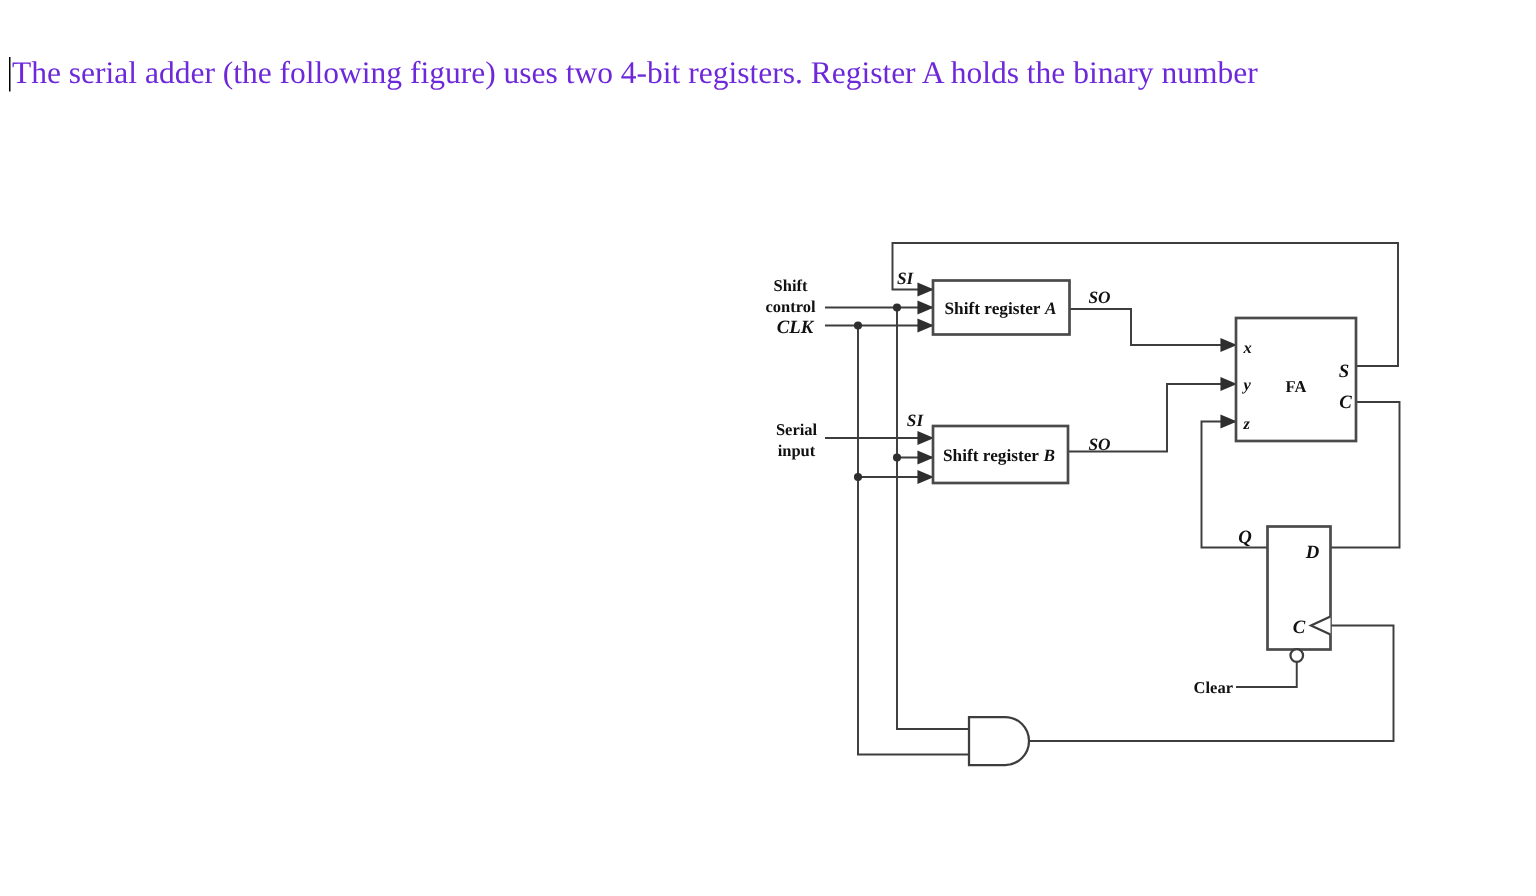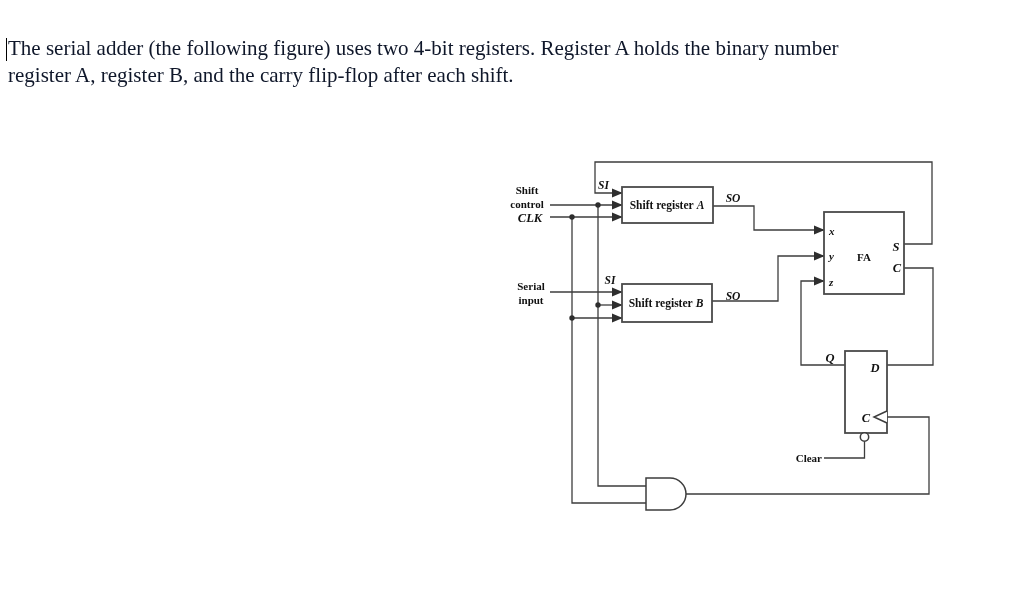--- a/index.html
+++ b/index.html
@@ -10,21 +10,21 @@
     background: #ffffff;
     overflow: hidden;
     font-family: "Liberation Serif", serif;
   }
   .problem {
     position: absolute;
     left: 8px;
     top: 35px;
     font-size: 21px;
     line-height: 27.4px;
-    color: #0f172a;
+    color: #6d28d9;
     white-space: nowrap;
   }
   .text-cursor {
     position: absolute;
     left: 5.5px;
     top: 38px;
     width: 1.5px;
     height: 23px;
     background: #000000;
   }
@@ -64,21 +64,20 @@
 </style>
 </head>
 <body>
 
 <div class="stage">
 
   <div class="text-cursor"></div>
 
   <div class="problem">
     <div>The serial adder (the following figure) uses two 4-bit registers. Register A holds the binary number</div>
-    <div>register A, register B, and the carry flip-flop after each shift.</div>
   </div>
 
   <svg class="diagram" viewBox="0 0 1024 597">
     <defs>
       <marker id="arrow" viewBox="0 0 8 8" refX="7.5" refY="4" markerWidth="8.5" markerHeight="8.5" orient="auto">
         <path d="M0,0.6 L8,4 L0,7.4 Z" fill="#2e2e2e"></path>
       </marker>
     </defs>
 
     <polyline class="wire" points="904,244 932,244 932,162 595,162 595,193 622,193" marker-end="url(#arrow)"></polyline>

